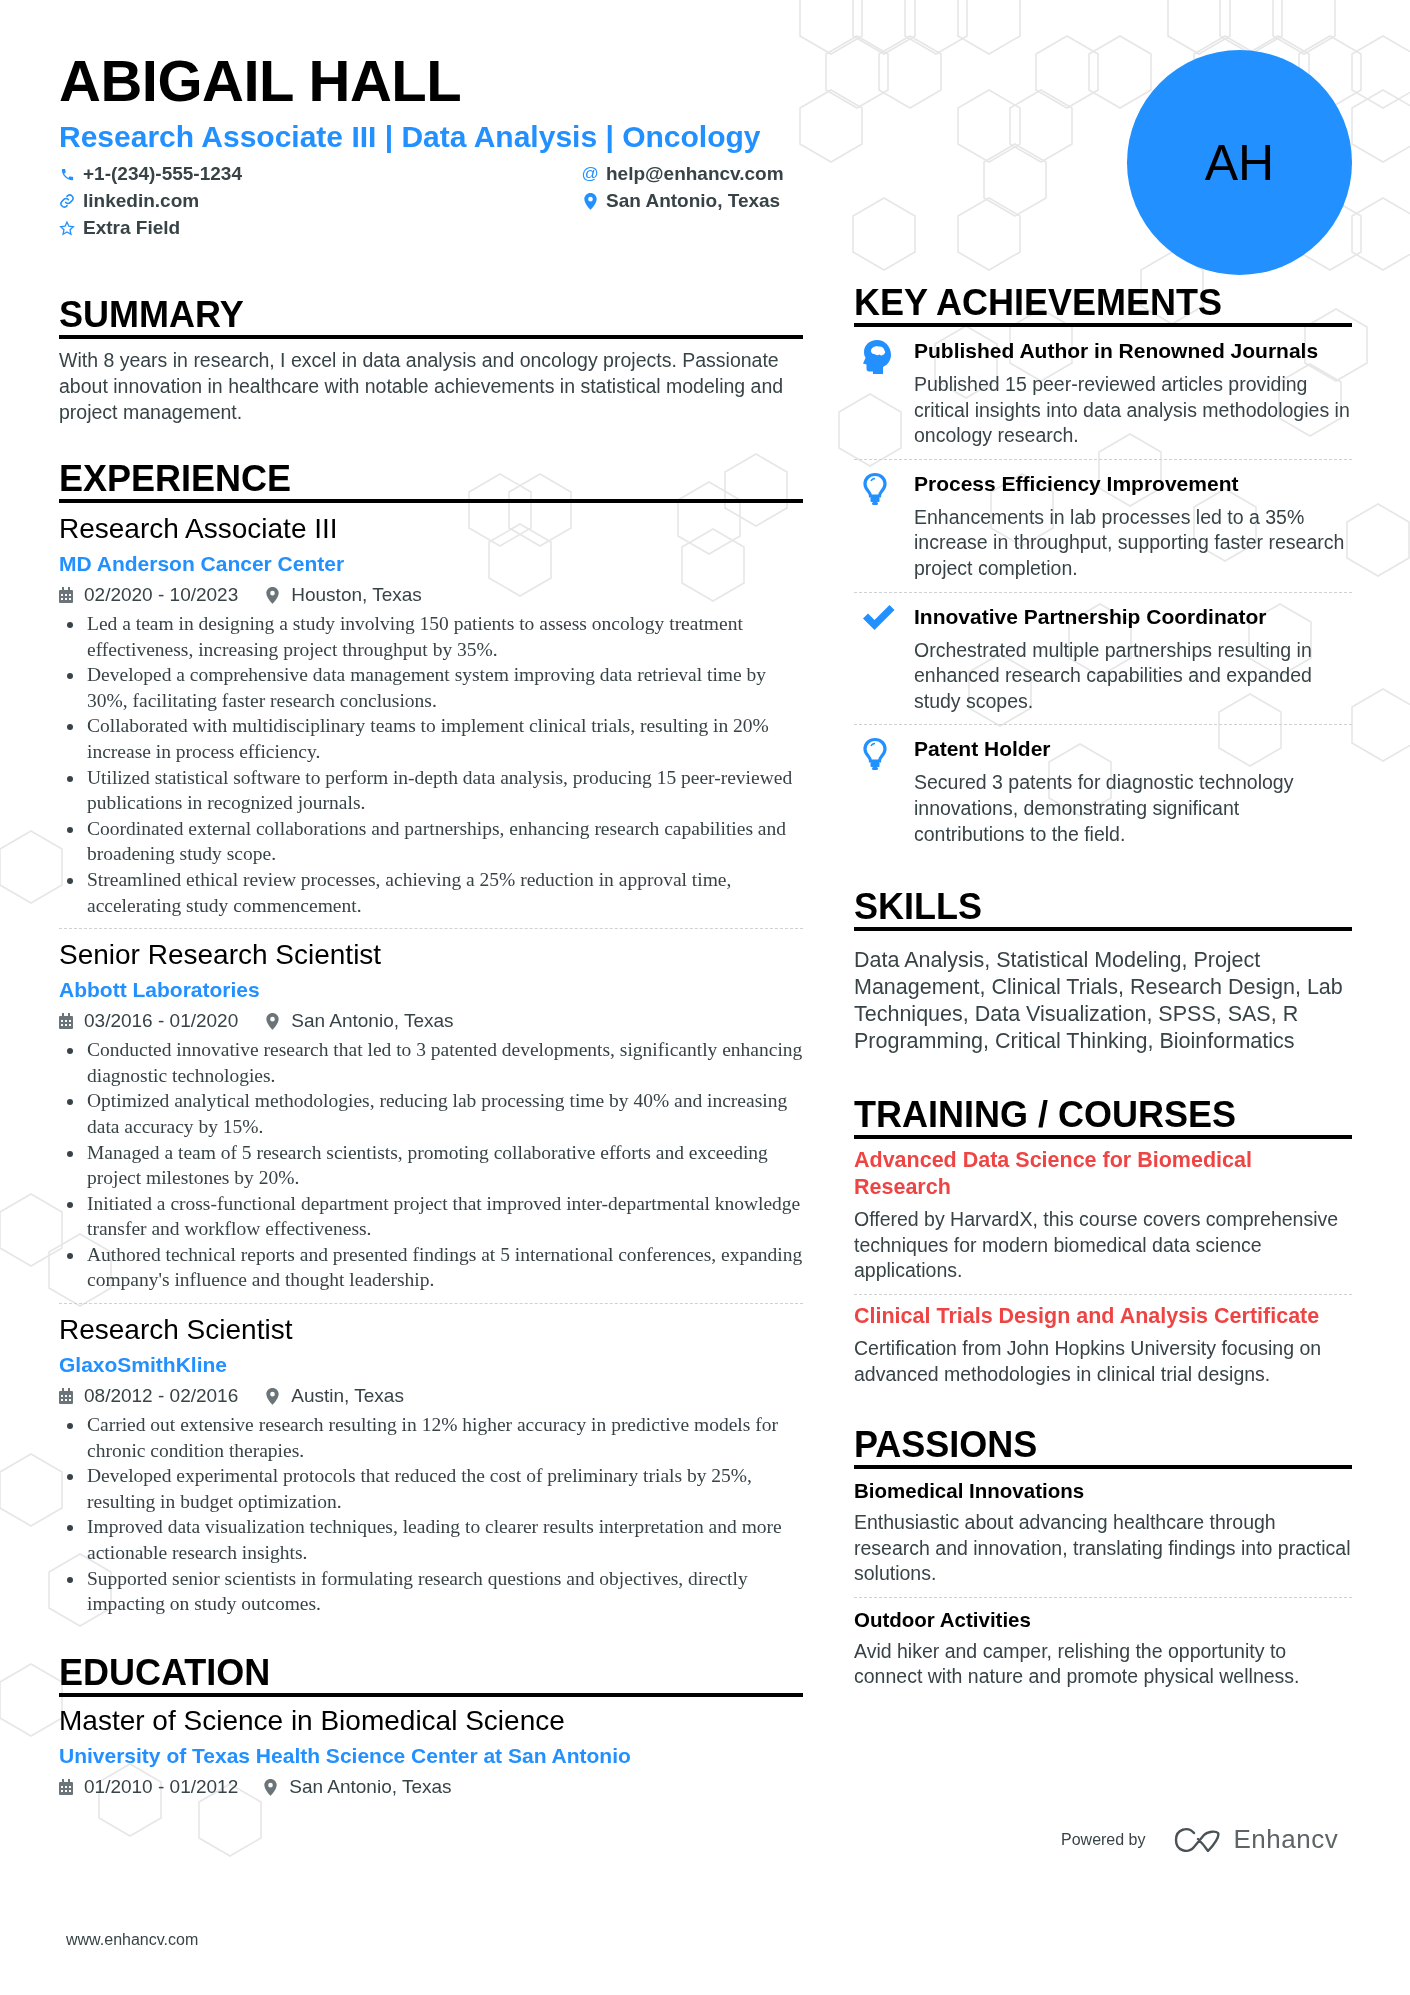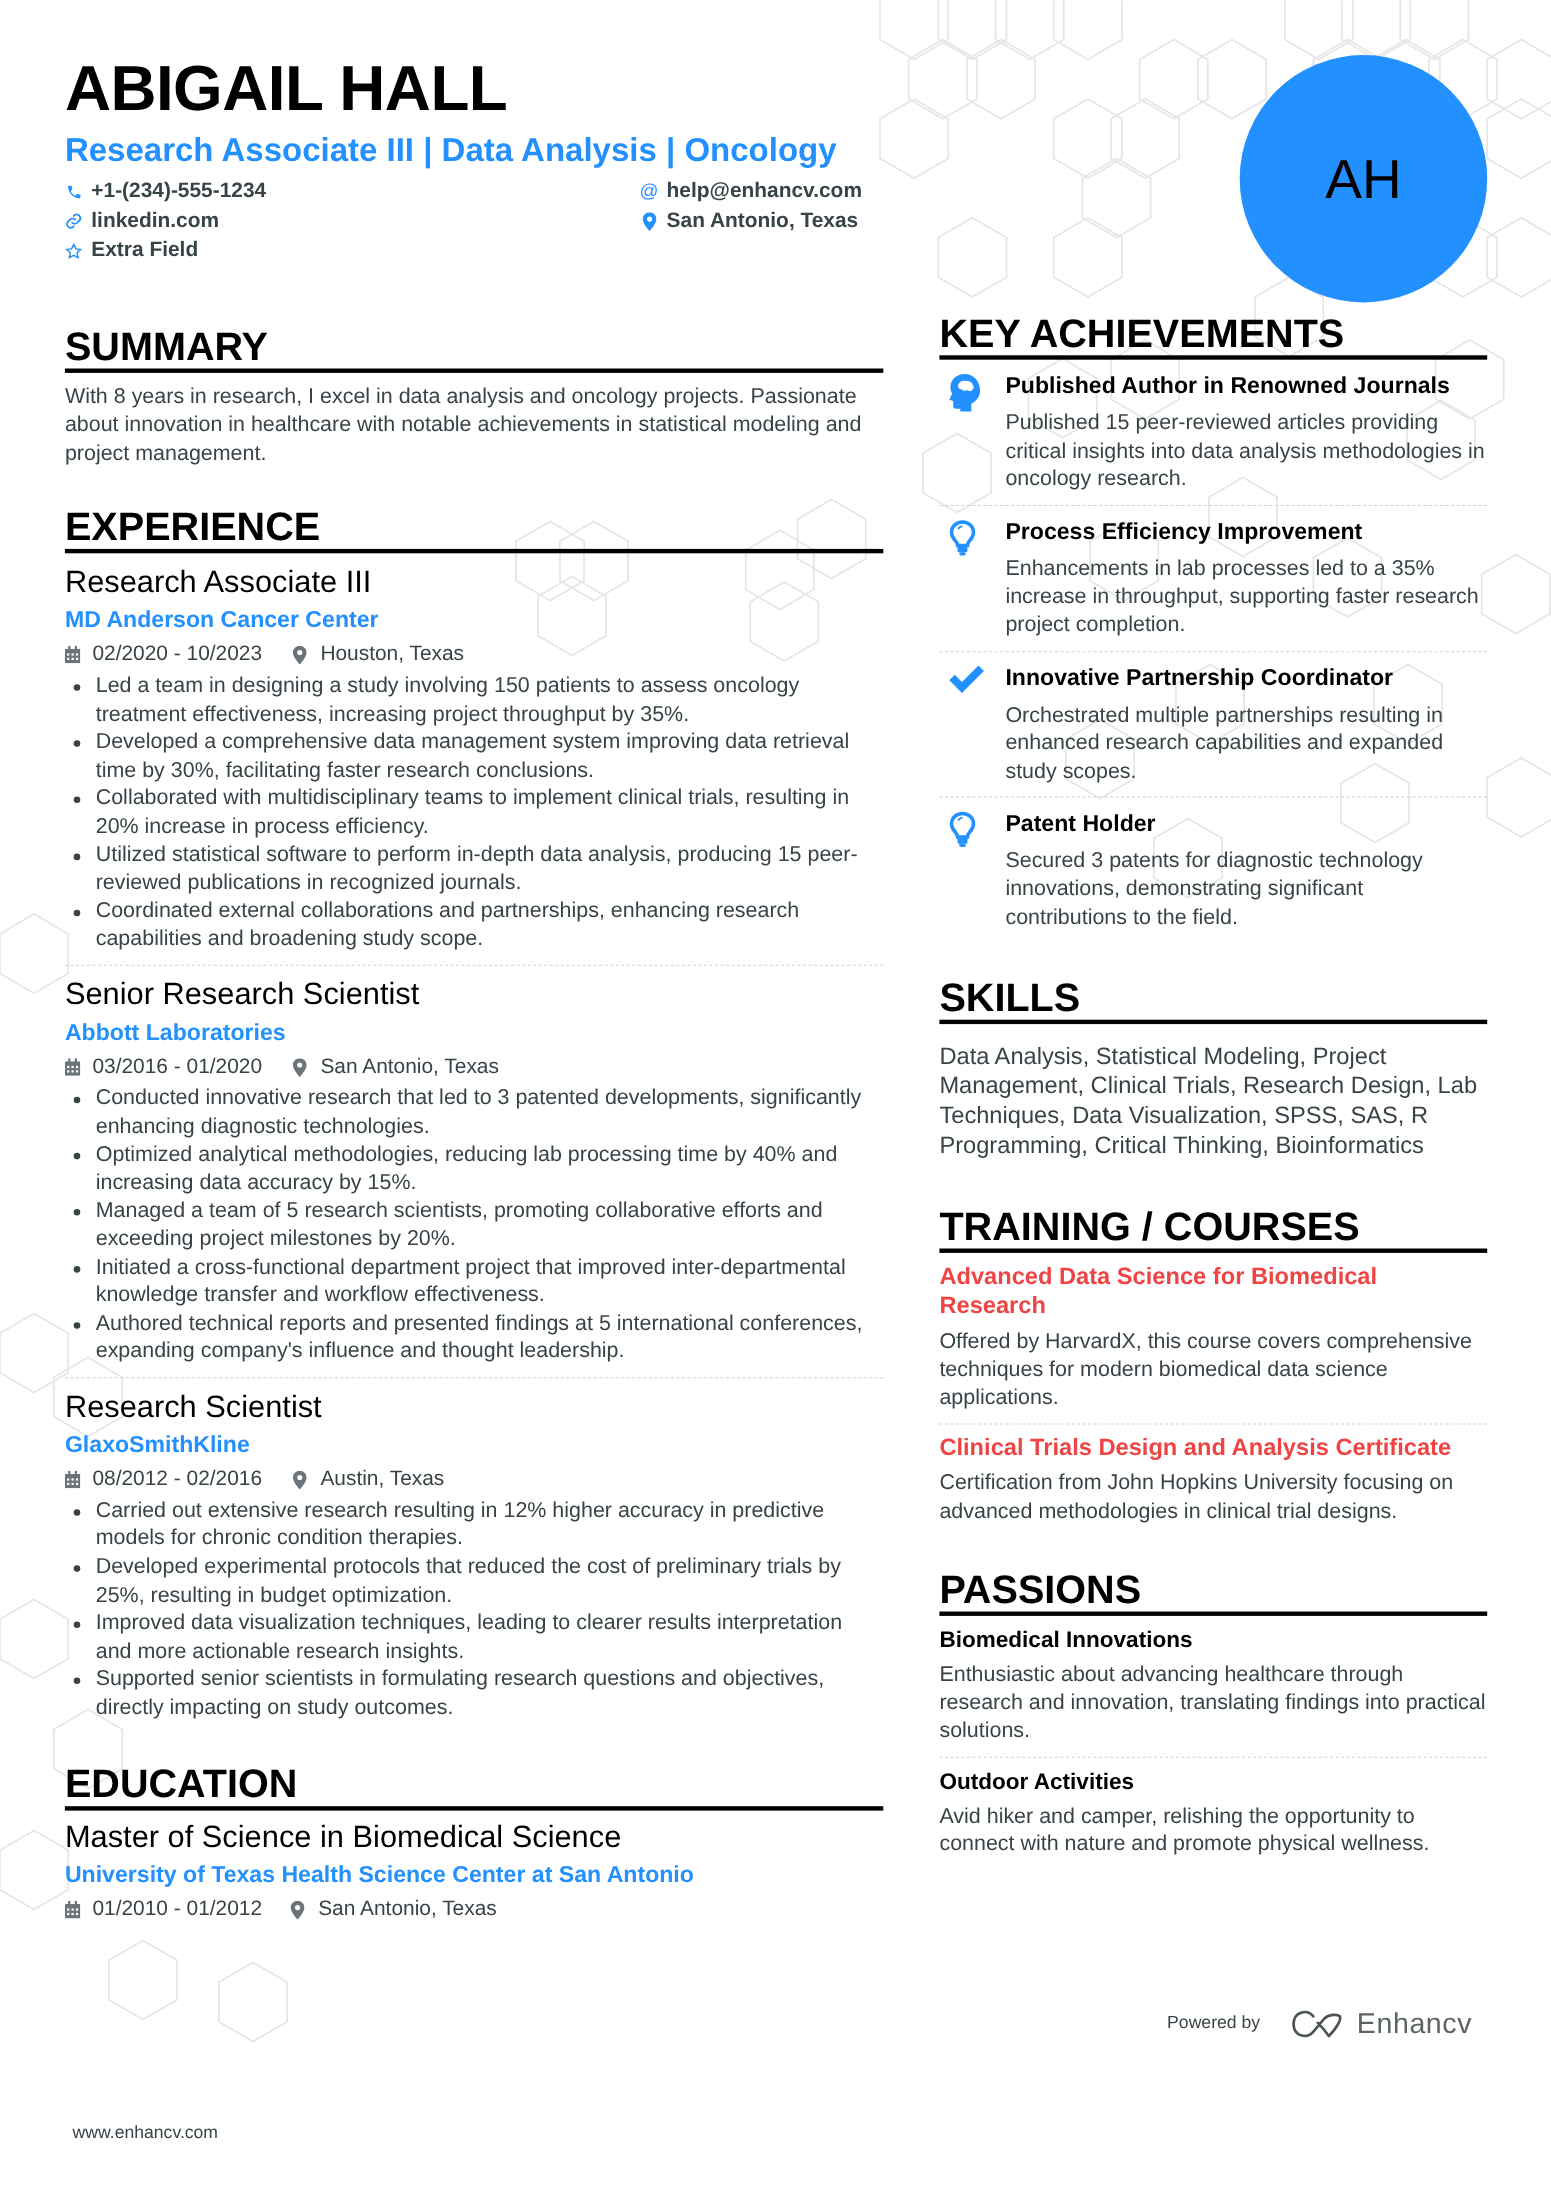--- a/index.html
+++ b/index.html
@@ -37,21 +37,21 @@
 
     .summary-text { font-size: 19.5px; line-height: 26px; color: #384347; margin-top: 8px; }
 
     .job { padding: 8px 0 10px; border-bottom: 1.5px dashed #cfd2d4; }
     .job.last { border-bottom: none; }
     .job-title { font-size: 28px; line-height: 36px; color: #000; }
     .job-company { font-size: 21px; font-weight: 700; color: #2290ff; line-height: 30px; margin-top: 2px; }
     .job-meta { display: flex; align-items: center; font-size: 19px; color: #384347; line-height: 28px; margin-top: 2px; }
     .job-meta .m-ico { color: #6b7478; width: 16px; height: 16px; display: inline-flex; margin-right: 9px; }
     .job-meta .loc-wrap { display: inline-flex; align-items: center; margin-left: 28px; }
-    ul.bullets { list-style: none; margin-top: 2px; }
+    ul.bullets { list-style: none; margin-top: 2px; font-family: Liberation Serif, serif; }
     ul.bullets li { position: relative; padding-left: 28px; font-size: 19.5px; line-height: 25.6px; color: #384347; }
     ul.bullets li::before { content: ""; position: absolute; left: 8px; top: 11px; width: 6px; height: 6px; border-radius: 50%; background: #384347; }
 
     .edu { padding-top: 6px; }
 
     
     .ach { display: flex; padding: 10px 0 10px; border-bottom: 1.5px dashed #cfd2d4; }
     .ach.last { border-bottom: none; }
     .ach-ico { width: 60px; flex: none; padding-left: 8px; padding-top: 2px; color: #2290ff; }
     .ach-body { flex: 1; }
@@ -229,20 +229,21 @@
               </span>
             <span>Houston, Texas</span>
           </span>
         </div>
         <ul class="bullets">
           <li>Led a team in designing a study involving 150 patients to assess oncology treatment effectiveness, increasing project throughput by 35%.</li>
           <li>Developed a comprehensive data management system improving data retrieval time by 30%, facilitating faster research conclusions.</li>
           <li>Collaborated with multidisciplinary teams to implement clinical trials, resulting in 20% increase in process efficiency.</li>
           <li>Utilized statistical software to perform in-depth data analysis, producing 15 peer-reviewed publications in recognized journals.</li>
           <li>Coordinated external collaborations and partnerships, enhancing research capabilities and broadening study scope.</li>
+          <li>Streamlined ethical review processes, achieving a 25% reduction in approval time, accelerating study commencement.</li>
         </ul>
       </div>
 
       <div class="job">
         <div class="job-title">Senior Research Scientist</div>
         <div class="job-company">Abbott Laboratories</div>
         <div class="job-meta">
           <span class="m-ico">
               <svg width="14" height="16" viewBox="0 0 14 16">
                 <rect x="0" y="3" width="14" height="13" rx="1" fill="#6b7478"></rect>

